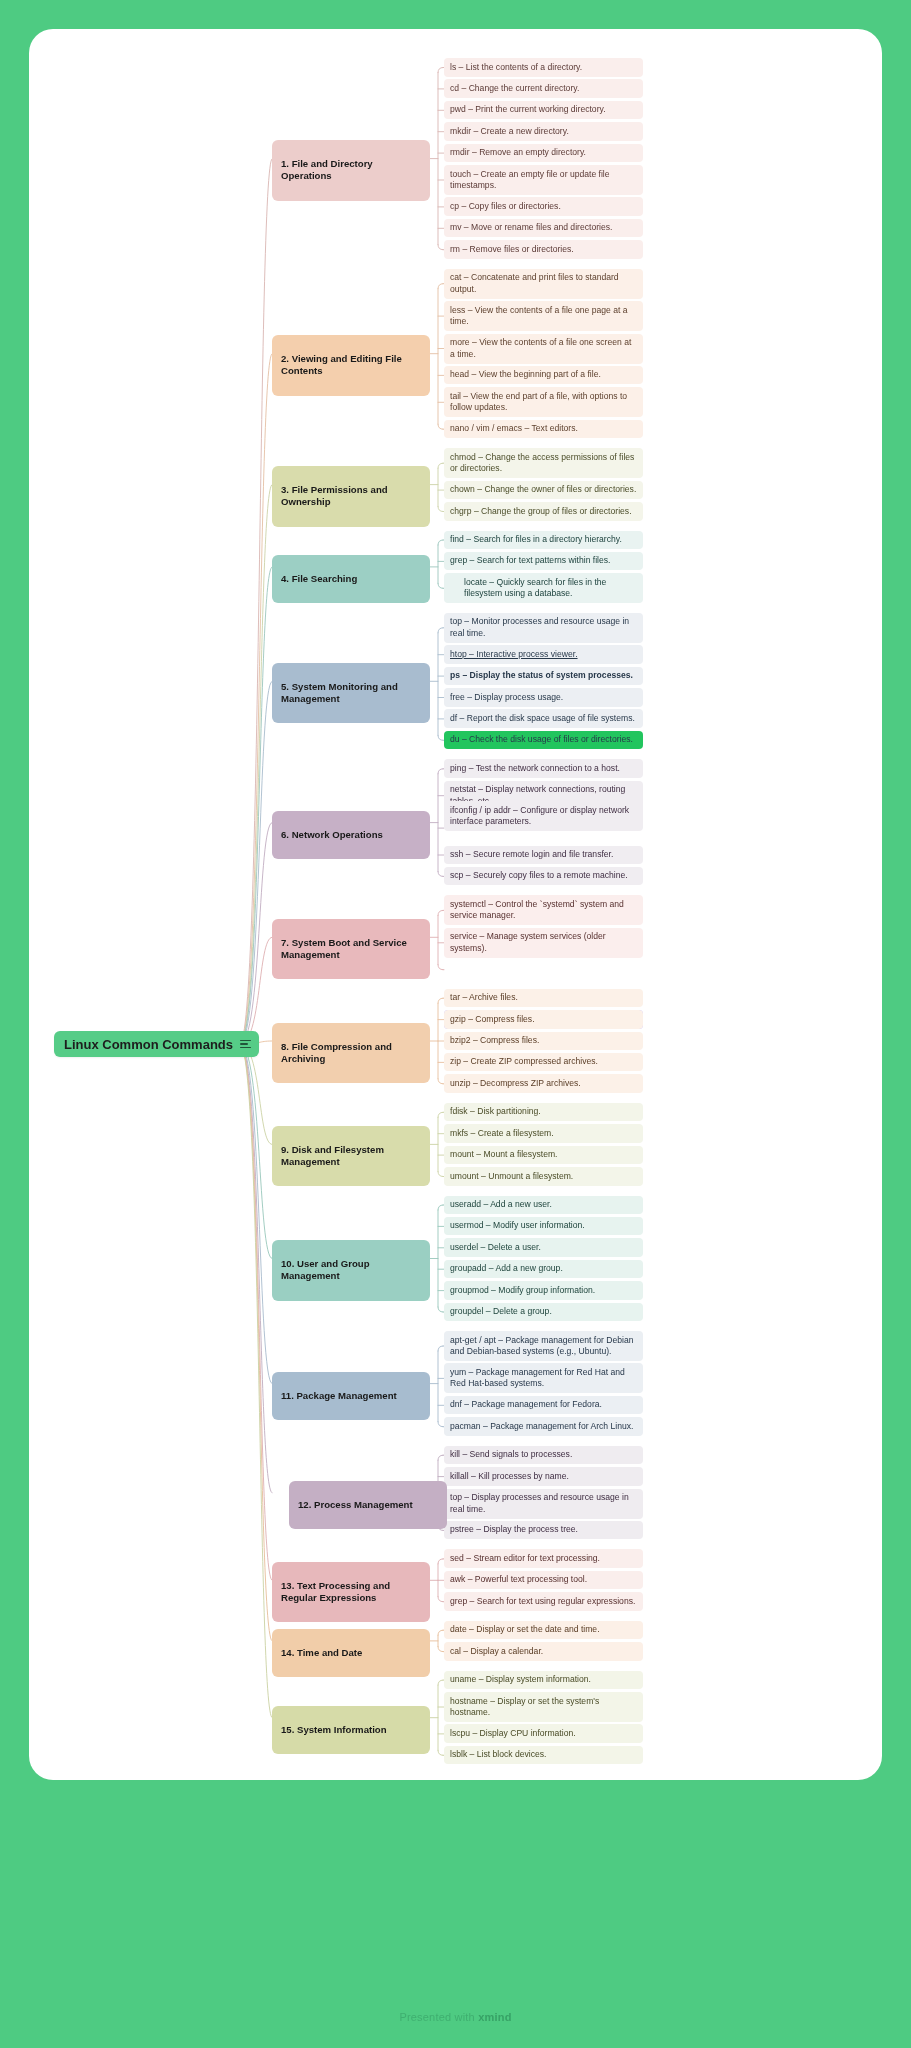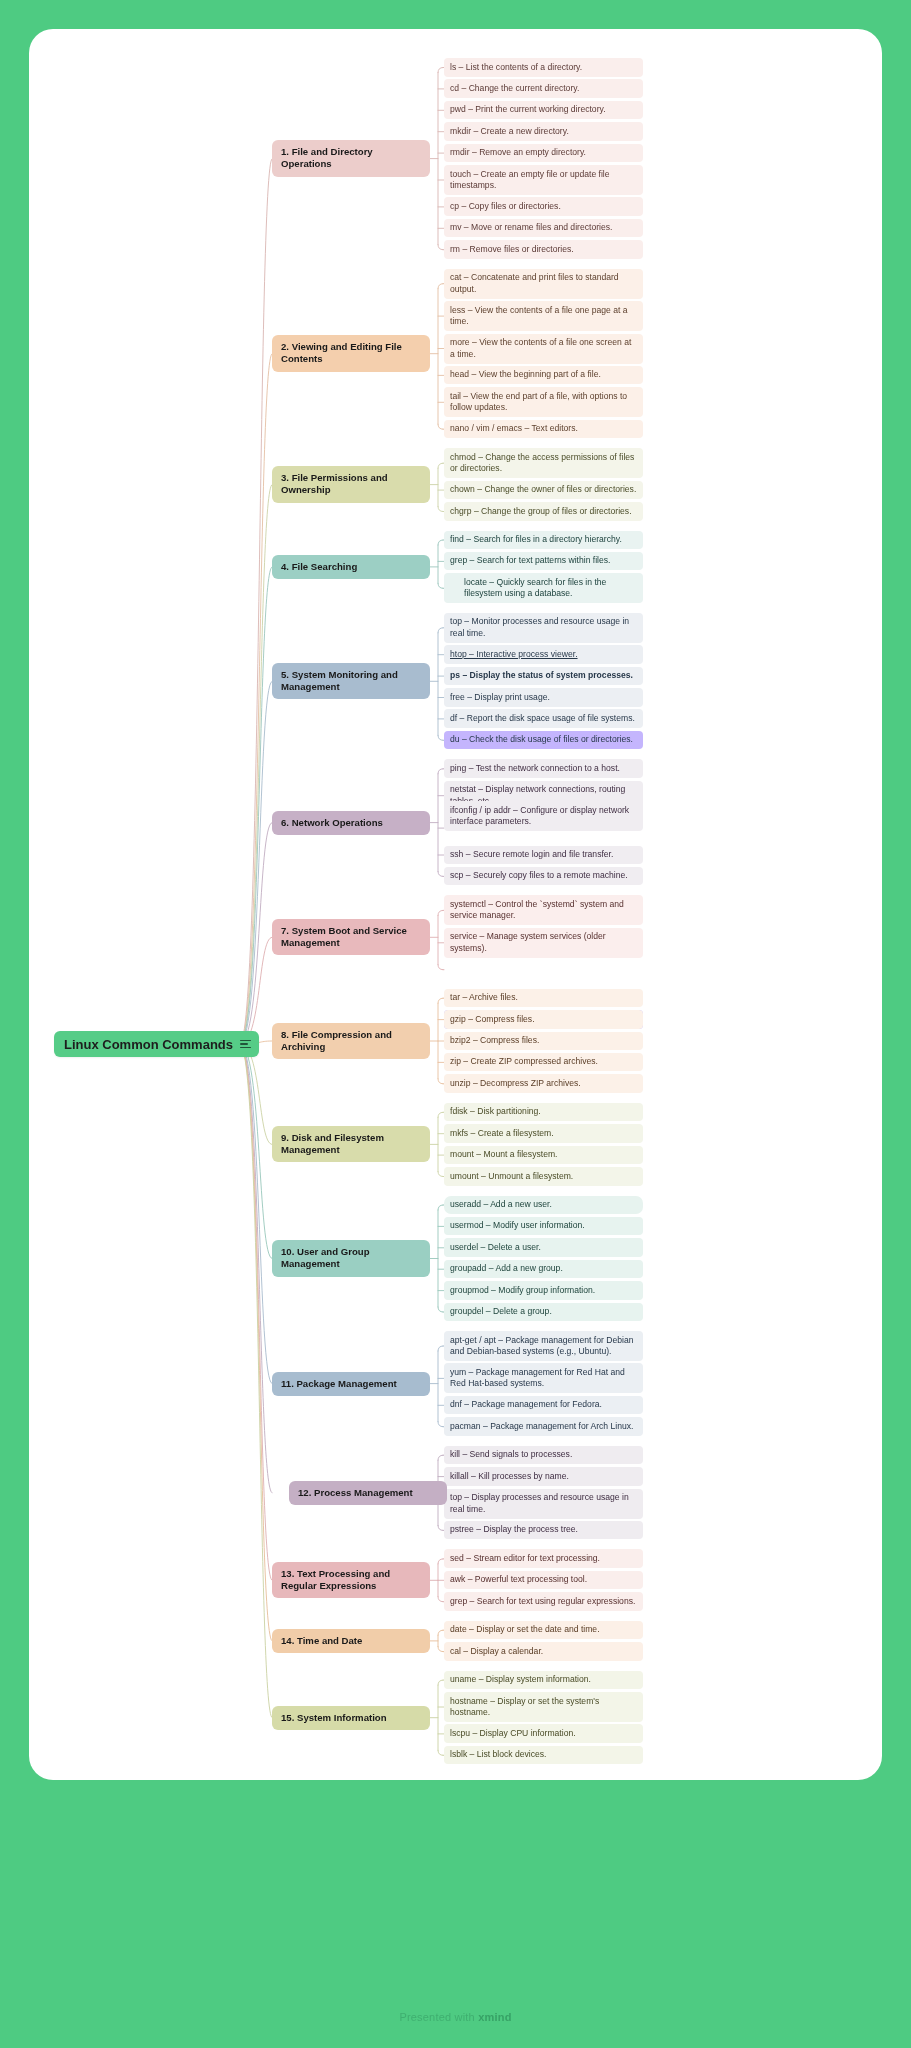--- a/index.html
+++ b/index.html
@@ -60,21 +60,21 @@
   .menu-icon i:nth-child(1) { width: 11px; }
   .menu-icon i:nth-child(2) { width: 8px; }
   .menu-icon i:nth-child(3) { width: 11px; }
 
   
   .topic {
     position: absolute;
     left: 243px;
     width: 158px;
     border-radius: 6px;
-    padding: 6px 9px;
+    padding: 18px 9px;
     font-size: 9.6px;
     font-weight: bold;
     line-height: 1.28;
     color: #191919;
   }
 
   
   .leaf {
     position: absolute;
     left: 415px;
@@ -255,23 +255,23 @@
       <div class="leaf" style="background: rgb(244, 245, 234); color: rgb(75, 77, 41); top: 451.6px;">chown – Change the owner of files or directories.</div>
       <div class="leaf" style="background: rgb(244, 245, 234); color: rgb(75, 77, 41); top: 473px;">chgrp – Change the group of files or directories.</div>
       <div class="topic" style="background: rgb(217, 220, 172); top: 437.1px;">3. File Permissions and Ownership</div>
       <div class="leaf" style="background: rgb(233, 243, 241); color: rgb(32, 69, 64); top: 501.5px;">find – Search for files in a directory hierarchy.</div>
       <div class="leaf" style="background: rgb(233, 243, 241); color: rgb(32, 69, 64); top: 522.9px;">grep – Search for text patterns within files.</div>
       <div class="leaf" style="background: rgb(233, 243, 241); color: rgb(32, 69, 64); top: 544.3px; padding-left: 20px;">locate – Quickly search for files in the filesystem using a database.</div>
       <div class="topic" style="background: rgb(156, 207, 196); top: 525.9px;">4. File Searching</div>
       <div class="leaf" style="background: rgb(236, 239, 243); color: rgb(39, 56, 74); top: 583.8px;">top – Monitor processes and resource usage in real time.</div>
       <div class="leaf" style="background: rgb(236, 239, 243); color: rgb(39, 56, 74); top: 616.2px; text-decoration: underline;">htop – Interactive process viewer.</div>
       <div class="leaf" style="background: rgb(236, 239, 243); color: rgb(39, 56, 74); top: 637.6px; font-weight: bold;">ps – Display the status of system processes.</div>
-      <div class="leaf" style="background: rgb(236, 239, 243); color: rgb(39, 56, 74); top: 659px;">free – Display print usage.</div>
+      <div class="leaf" style="background: rgb(236, 239, 243); color: rgb(39, 56, 74); top: 659px;">free – Display process usage.</div>
       <div class="leaf" style="background: rgb(236, 239, 243); color: rgb(39, 56, 74); top: 680.4px;">df – Report the disk space usage of file systems.</div>
-      <div class="leaf" style="background: #c4b5fd; color: rgb(39, 56, 74); top: 701.8px;">du – Check the disk usage of files or directories.</div>
+      <div class="leaf" style="background: #22c55e; color: rgb(39, 56, 74); top: 701.8px;">du – Check the disk usage of files or directories.</div>
       <div class="topic" style="background: rgb(168, 188, 207); top: 633.8px;">5. System Monitoring and Management</div>
       <div class="leaf" style="background: rgb(240, 237, 241); color: rgb(63, 45, 66); top: 730.3px;">ping – Test the network connection to a host.</div>
       <div class="leaf" style="background: rgb(240, 237, 241); color: rgb(63, 45, 66); top: 751.7px;">netstat – Display network connections, routing tables, etc.</div>
       <div class="leaf" style="background: rgb(240, 237, 241); color: rgb(63, 45, 66); top: 772px;">ifconfig / ip addr – Configure or display network interface parameters.</div>
       <div class="leaf" style="background: rgb(240, 237, 241); color: rgb(63, 45, 66); top: 816.5px;">ssh – Secure remote login and file transfer.</div>
       <div class="leaf" style="background: rgb(240, 237, 241); color: rgb(63, 45, 66); top: 837.9px;">scp – Securely copy files to a remote machine.</div>
       <div class="topic" style="background: rgb(198, 176, 198); top: 781.6px;">6. Network Operations</div>
       <div class="leaf" style="background: rgb(251, 238, 237); color: rgb(87, 48, 47); top: 866.4px;">systemctl – Control the `systemd` system and service manager.</div>
       <div class="leaf" style="background: rgb(251, 238, 237); color: rgb(87, 48, 47); top: 898.8px;">service – Manage system services (older systems).</div>
       <div class="leaf" style="background: #c4b5fd; color: rgb(87, 48, 47); top: 981px;">crontab – Schedule tasks.</div>
@@ -280,21 +280,21 @@
       <div class="leaf" style="background: rgb(252, 241, 232); color: rgb(90, 61, 38); top: 981.1px;">gzip – Compress files.</div>
       <div class="leaf" style="background: rgb(252, 241, 232); color: rgb(90, 61, 38); top: 1002.5px;">bzip2 – Compress files.</div>
       <div class="leaf" style="background: rgb(252, 241, 232); color: rgb(90, 61, 38); top: 1023.9px;">zip – Create ZIP compressed archives.</div>
       <div class="leaf" style="background: rgb(252, 241, 232); color: rgb(90, 61, 38); top: 1045.3px;">unzip – Decompress ZIP archives.</div>
       <div class="topic" style="background: rgb(242, 207, 174); top: 993.5px;">8. File Compression and Archiving</div>
       <div class="leaf" style="background: rgb(243, 245, 233); color: rgb(74, 76, 39); top: 1073.8px;">fdisk – Disk partitioning.</div>
       <div class="leaf" style="background: rgb(243, 245, 233); color: rgb(74, 76, 39); top: 1095.2px;">mkfs – Create a filesystem.</div>
       <div class="leaf" style="background: rgb(243, 245, 233); color: rgb(74, 76, 39); top: 1116.6px;">mount – Mount a filesystem.</div>
       <div class="leaf" style="background: rgb(243, 245, 233); color: rgb(74, 76, 39); top: 1138px;">umount – Unmount a filesystem.</div>
       <div class="topic" style="background: rgb(216, 220, 171); top: 1096.9px;">9. Disk and Filesystem Management</div>
-      <div class="leaf" style="background: rgb(231, 243, 239); color: rgb(31, 69, 61); top: 1166.5px; border-radius: 7px;">useradd – Add a new user.</div>
+      <div class="leaf" style="background: rgb(231, 243, 239); color: rgb(31, 69, 61); top: 1166.5px;">useradd – Add a new user.</div>
       <div class="leaf" style="background: rgb(231, 243, 239); color: rgb(31, 69, 61); top: 1187.9px;">usermod – Modify user information.</div>
       <div class="leaf" style="background: rgb(231, 243, 239); color: rgb(31, 69, 61); top: 1209.3px;">userdel – Delete a user.</div>
       <div class="leaf" style="background: rgb(231, 243, 239); color: rgb(31, 69, 61); top: 1230.7px;">groupadd – Add a new group.</div>
       <div class="leaf" style="background: rgb(231, 243, 239); color: rgb(31, 69, 61); top: 1252.1px;">groupmod – Modify group information.</div>
       <div class="leaf" style="background: rgb(231, 243, 239); color: rgb(31, 69, 61); top: 1273.5px;">groupdel – Delete a group.</div>
       <div class="topic" style="background: rgb(154, 207, 194); top: 1211px;">10. User and Group Management</div>
       <div class="leaf" style="background: rgb(235, 239, 243); color: rgb(38, 55, 74); top: 1302px;">apt-get / apt – Package management for Debian and Debian-based systems (e.g., Ubuntu).</div>
       <div class="leaf" style="background: rgb(235, 239, 243); color: rgb(38, 55, 74); top: 1334.4px;">yum – Package management for Red Hat and Red Hat-based systems.</div>
       <div class="leaf" style="background: rgb(235, 239, 243); color: rgb(38, 55, 74); top: 1366.8px;">dnf – Package management for Fedora.</div>
       <div class="leaf" style="background: rgb(235, 239, 243); color: rgb(38, 55, 74); top: 1388.2px;">pacman – Package management for Arch Linux.</div>

